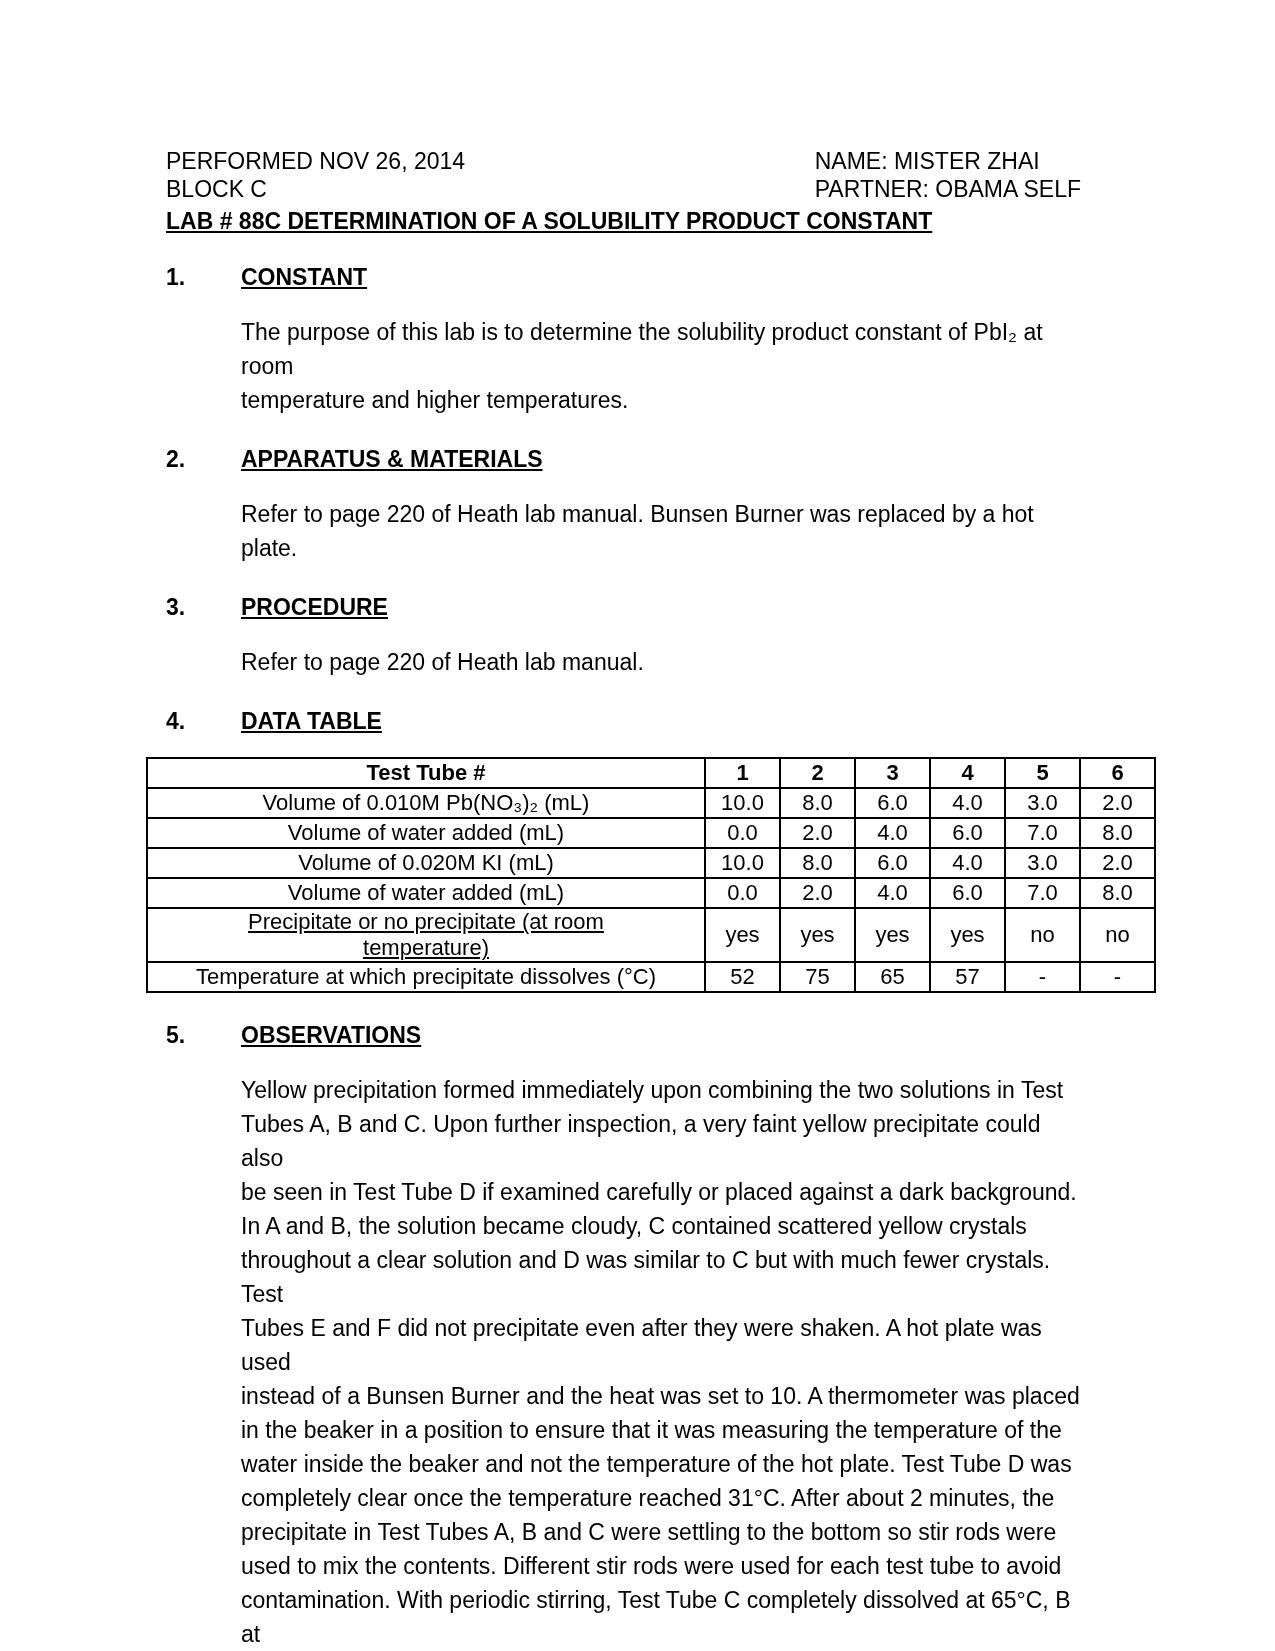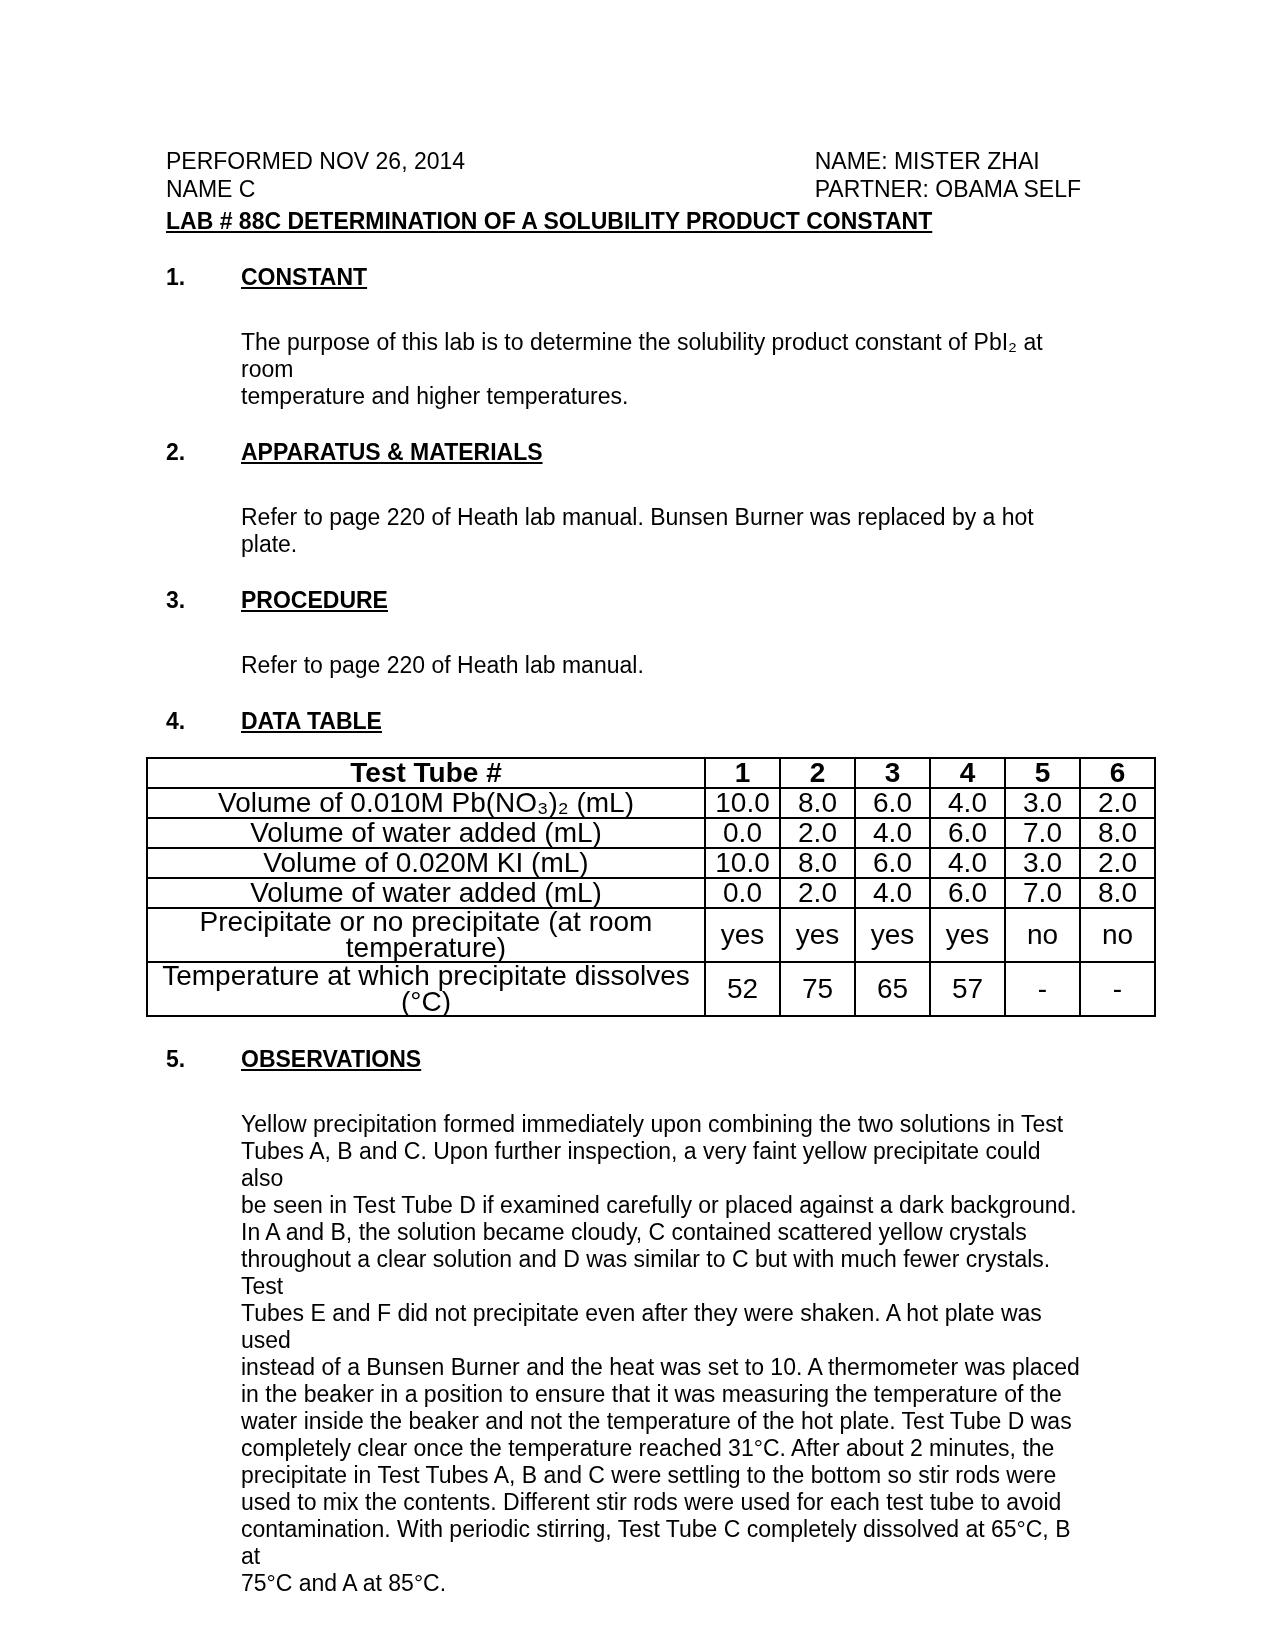--- a/index.html
+++ b/index.html
@@ -38,60 +38,60 @@
     font-weight: bold;
     line-height: 28px;
   }
   .section-heading .num {
     width: 75px;
     flex: 0 0 75px;
     text-decoration: none;
   }
   .section-heading .txt { text-decoration: underline; }
   .section-body {
-    margin-top: 38px;
+    margin-top: 24px;
     margin-left: 75px;
-    line-height: 27px;
+    line-height: 34px;
     white-space: pre-line;
   }
   .table-wrap {
     margin-top: 22px;
     margin-left: -20px;
     width: 1008px;
   }
   table.data-table {
     border-collapse: collapse;
     width: 100%;
     table-layout: fixed;
   }
   table.data-table th,
   table.data-table td {
     border: 2px solid #000000;
     text-align: center;
     vertical-align: middle;
-    font-size: 28px;
+    font-size: 22px;
     font-weight: normal;
     height: 30px;
     padding: 0 2px;
     line-height: 26px;
   }
   table.data-table th { font-weight: bold; }
   table.data-table col.label-col { width: 558px; }
   table.data-table col.val-col { width: 75px; }
-  td.multiline { white-space: pre-line; height: 57px; }
+  td.multiline { white-space: pre-line; height: 57px; text-decoration: underline; }
 </style>
 </head>
 <body>
 
 <div class="content">
 
   <div class="doc-header">
     <div class="left">
       <div>PERFORMED NOV 26, 2014</div>
-      <div>NAME C</div>
+      <div>BLOCK C</div>
     </div>
     <div class="right">
       <div>NAME: MISTER ZHAI</div>
       <div>PARTNER: OBAMA SELF</div>
     </div>
   </div>
 
   <div class="report-title">LAB # 88C DETERMINATION OF A SOLUBILITY PRODUCT CONSTANT</div>
 
   <div class="section-heading">

